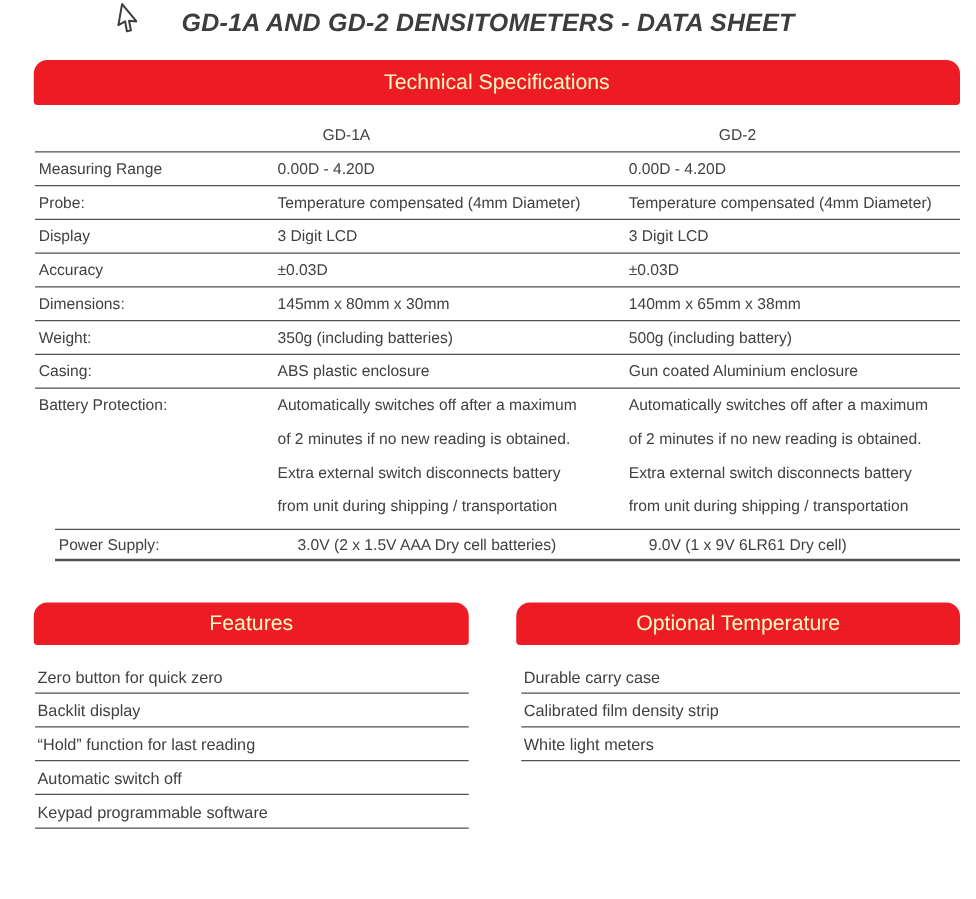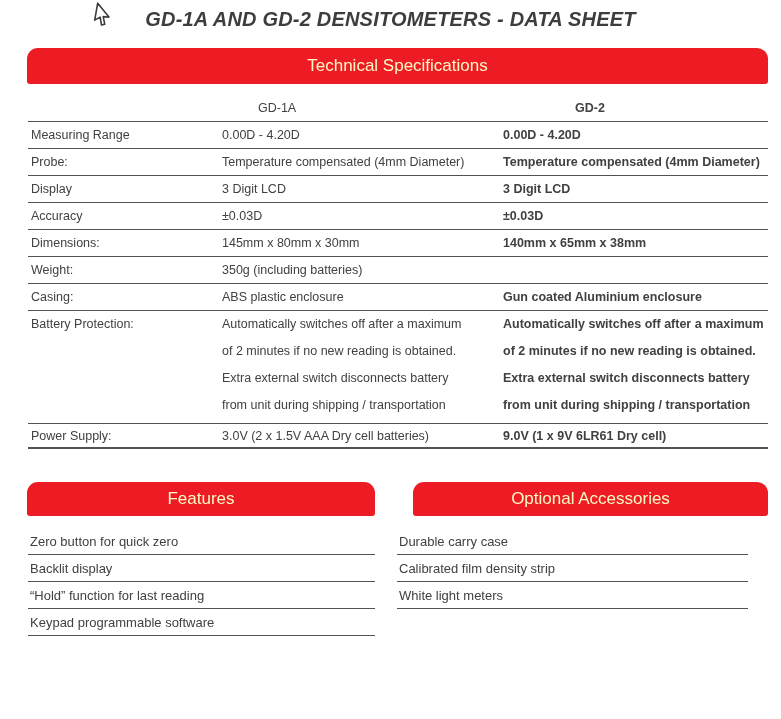--- a/index.html
+++ b/index.html
@@ -22,34 +22,34 @@
   }
   .banner-tech     { left:27px;  top:48px;  width:741px; height:36px; }
   .banner-features { left:27px;  top:482px; width:348px; height:34px; }
   .banner-acc      { left:413px; top:482px; width:355px; height:34px; }
 
   .spec-table { position:absolute; left:28px; top:94px; width:740px; font-size:12.5px; }
   .trow { display:flex; align-items:center; height:27px; border-top:1.5px solid #515254; box-sizing:border-box; }
   .trow.thead { border-top:none;gap:36px; }
   .trow.battery { height:113px; align-items:flex-start; }
   .trow.battery .cell { line-height:27px; }
-  .trow.power { height:26px; border-bottom:2px solid #515254; }
+  .trow.power { height:26px; border-bottom:2px solid #515254;margin-left:16px; }
   .c1 { width:194px; padding-left:3px; box-sizing:border-box; }
   .c2 { width:281px; }
-  .c3 { flex:1;font-weight:bold; }
+  .c3 { flex:1; }
   .cell-lines { display:flex; flex-direction:column; }
   .cell-lines span { line-height:27px; }
 
   .feature-list { position:absolute; list-style:none; margin:0; padding:0; font-size:13px; }
   .feature-list li {
     height:27px; display:flex; align-items:center;
     border-bottom:1.8px solid #515254; padding-left:2px; box-sizing:border-box;
   }
   .list-features { left:28px;  top:528px; width:347px;text-align:center; }
-  .list-acc      { left:397px; top:528px; width:351px;text-align:center; }
+  .list-acc      { left:417px; top:528px; width:351px;text-align:center; }
 </style>
 </head>
 <body>
 
 <div class="page">
 
   <svg class="cursor" width="16" height="24" viewBox="0 0 13 21">
     <path d="M1 1 L1 16 L5.2 12.6 L7.6 19.2 L10.3 18.1 L7.8 11.7 L13 11.3 Z" fill="#ffffff" stroke="#3c3c3e" stroke-width="1.4" stroke-linejoin="round"></path>
   </svg>
 
@@ -93,20 +93,21 @@
 
     <div class="trow">
       <div class="c1">Dimensions:</div>
       <div class="c2">145mm x 80mm x 30mm</div>
       <div class="c3">140mm x 65mm x 38mm</div>
     </div>
 
     <div class="trow">
       <div class="c1">Weight:</div>
       <div class="c2">350g (including batteries)</div>
+      <div class="c3">500g (including battery)</div>
     </div>
 
     <div class="trow">
       <div class="c1">Casing:</div>
       <div class="c2">ABS plastic enclosure</div>
       <div class="c3">Gun coated Aluminium enclosure</div>
     </div>
 
     <div class="trow battery">
       <div class="c1 cell">Battery Protection:</div>
@@ -133,25 +134,26 @@
   </div>
 
   <div class="banner banner-features">
     <span>Features</span>
   </div>
 
   <ul class="feature-list list-features">
     <li>Zero button for quick zero</li>
     <li>Backlit display</li>
     <li>“Hold” function for last reading</li>
+    <li>Automatic switch off</li>
     <li>Keypad programmable software</li>
   </ul>
 
   <div class="banner banner-acc">
-    <span>Optional Accessories</span>
+    <span>Optional Temperature</span>
   </div>
 
   <ul class="feature-list list-acc">
     <li>Durable carry case</li>
     <li>Calibrated film density strip</li>
     <li>White light meters</li>
   </ul>
 
 </div>
 

